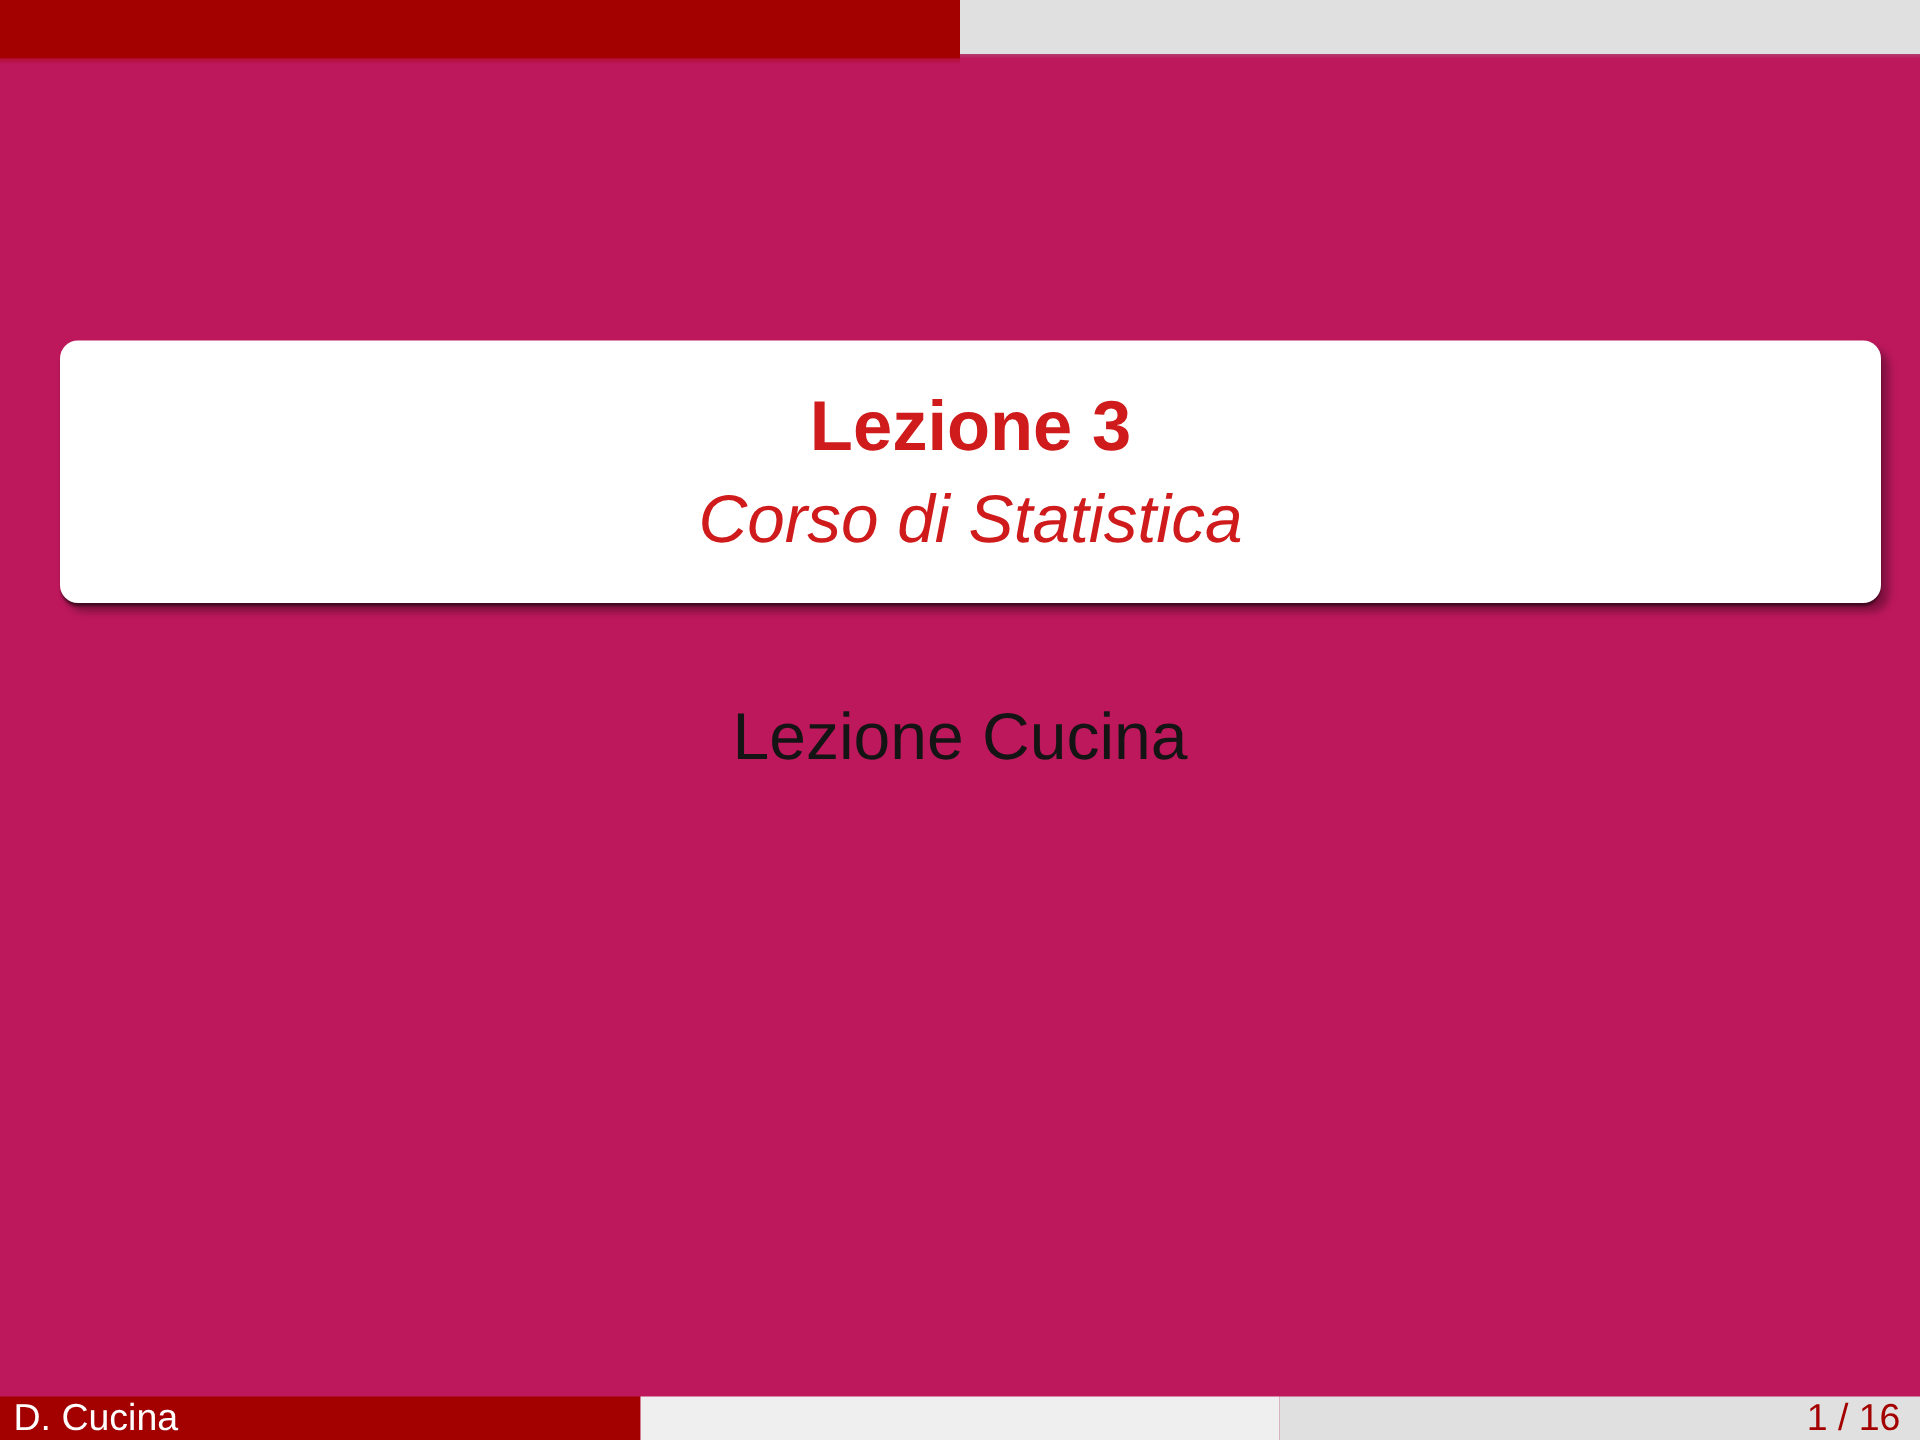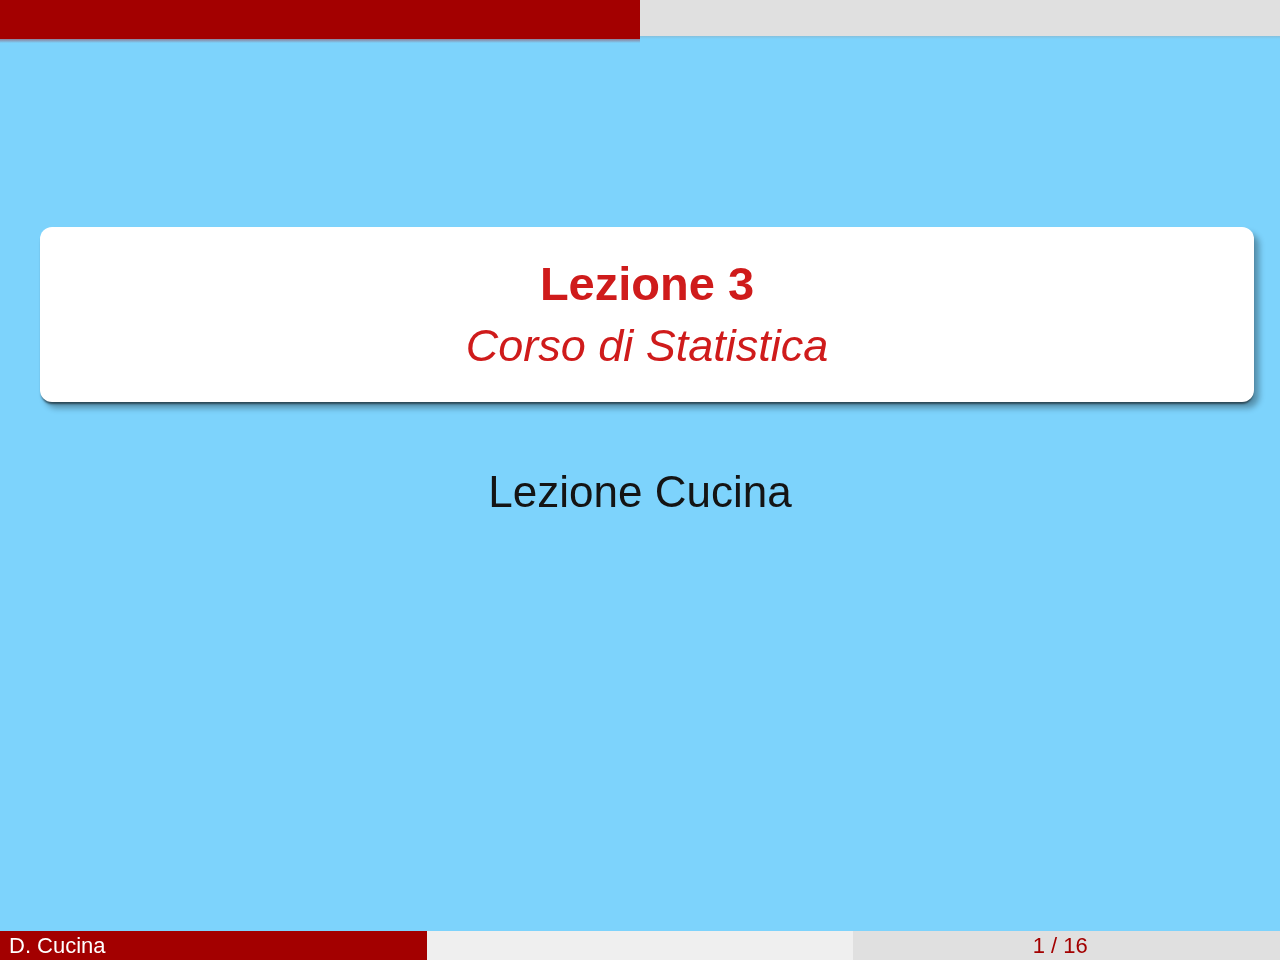--- a/index.html
+++ b/index.html
@@ -8,21 +8,21 @@
     --header-gray:#e0e0e0;
     --footer-mid-gray:#efefef;
     --footer-right-gray:#e0e0e0;
     --text-color:#141414;
   }
   html,body{margin:0;padding:0;}
   body{
     width:1280px;height:960px;background:#ffffff;overflow:hidden;
     font-family:"Liberation Sans", sans-serif;
   }
-  .slide{position:relative;width:1280px;height:960px;background:#7dd3fc;}
+  .slide{position:relative;width:1280px;height:960px;background:#be185d;}
 
   
   .header-left{
     position:absolute;top:0;left:0;width:640px;height:39px;
     background:var(--bar-red);
   }
   .header-left::after{
     content:"";position:absolute;top:100%;left:0;width:100%;height:4px;
     background:linear-gradient(to bottom, rgba(163,0,0,0.40), rgba(163,0,0,0));
   }
@@ -56,33 +56,33 @@
     font-size:44px;line-height:1;color:var(--text-color);
   }
   .institute{
     position:absolute;left:0;top:564px;width:100%;text-align:center;
     font-size:35px;line-height:1;color:var(--text-color);
   }
 
   
   .footer{
     position:absolute;left:0;bottom:0;width:1280px;height:29px;
-    display:flex;font-size:22px;
+    display:flex;font-size:25px;
   }
   .footer-author{
     width:33.333%;background:var(--bar-red);color:#ffffff;
     display:flex;align-items:center;gap:24px;
     padding-left:9px;box-sizing:border-box;white-space:nowrap;overflow:hidden;
   }
   .footer-mid{
     width:33.333%;background:var(--footer-mid-gray);
   }
   .footer-page{
     width:33.334%;background:var(--footer-right-gray);color:var(--bar-red);
-    display:flex;align-items:center;justify-content:center;
+    display:flex;align-items:center;justify-content:flex-end;
     padding-right:13px;box-sizing:border-box;
   }
 </style>
 </head>
 <body>
 
 <div class="slide">
 
   <div class="header-left"></div>
   <div class="header-right"></div>

